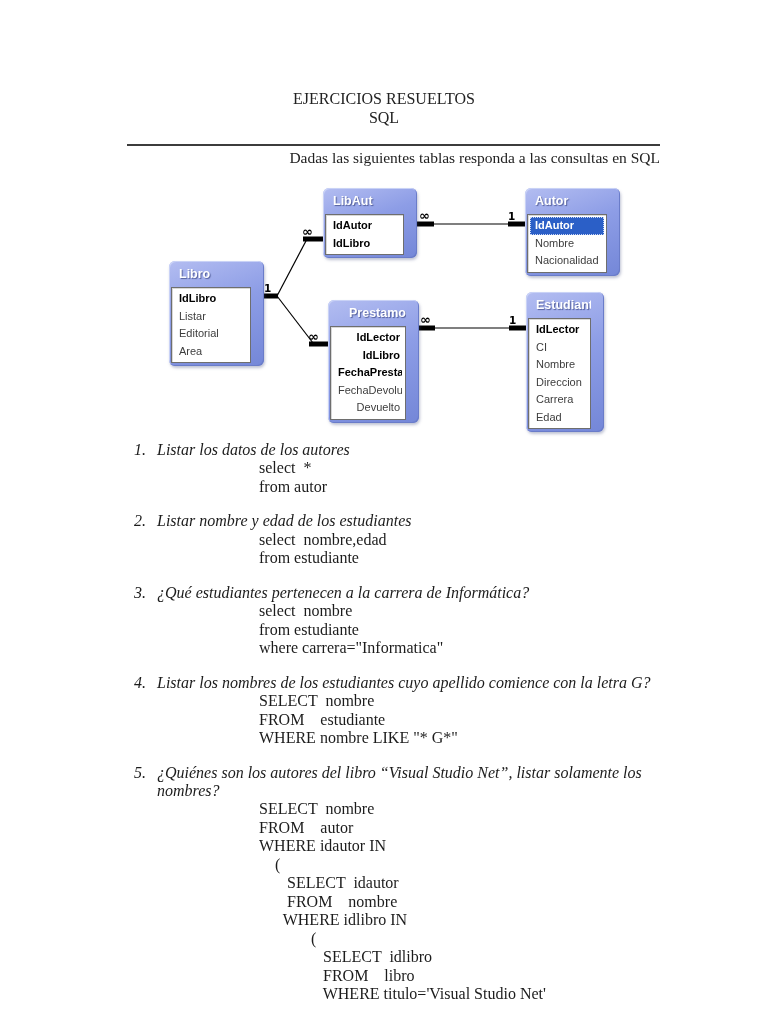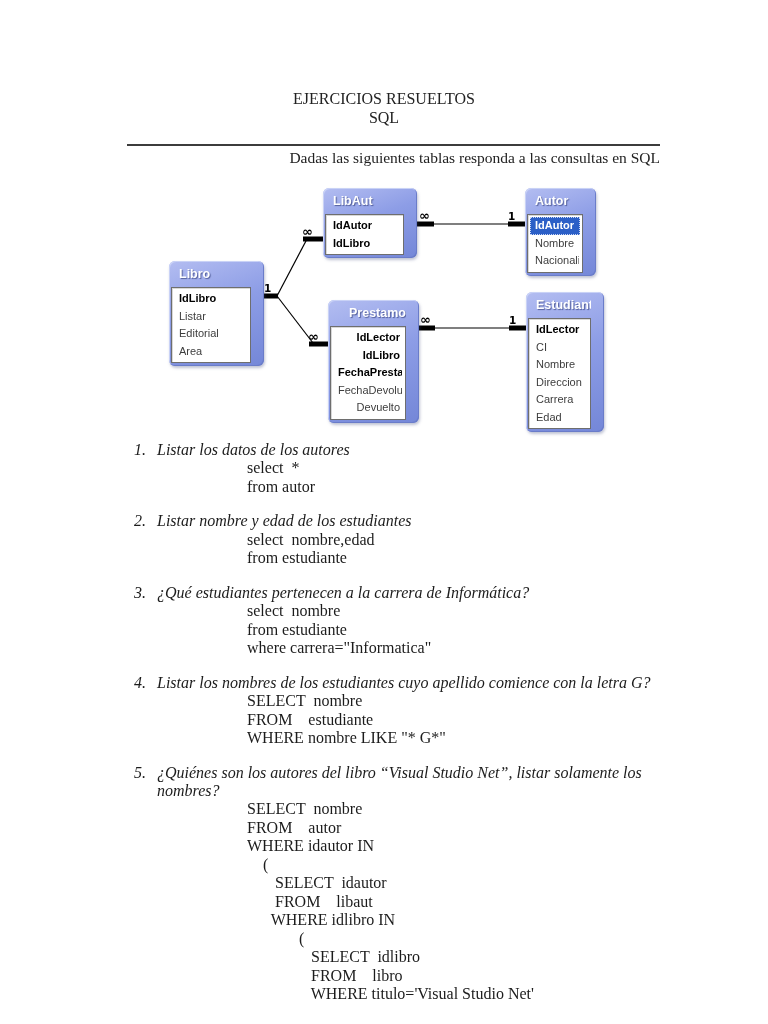--- a/index.html
+++ b/index.html
@@ -32,21 +32,21 @@
         white-space:nowrap;overflow:hidden;border:1px dotted transparent;}
   .trow.key{font-weight:bold;color:#000;}
   .trow.selected{background:#2b5fc7;color:#fff;border:1px dotted #c9d6f5;}
 
   
   .exercises{position:absolute;top:441px;left:0;width:768px;font-size:16px;}
   .exercise{position:relative;padding-left:157px;margin-bottom:16px;}
   .exnum{position:absolute;left:134px;top:0;font-style:italic;}
   .qline{font-style:italic;white-space:pre;line-height:18.4px;}
   .sqlblock{margin-left:90px;}
-  .sqlline{white-space:pre;line-height:18.5px;}
+  .sqlline{white-space:pre;line-height:18.5px;margin-left:12px;}
 </style>
 </head>
 <body>
 
 <div class="page">
 
   <div class="doc-title">
     <div>EJERCICIOS RESUELTOS</div>
     <div>SQL</div>
   </div>
@@ -81,21 +81,21 @@
         </g>
     </svg>
     <div id="tables-host">
         <div class="db-table" style="left: 323px; top: 188px; width: 94px;">
           <div class="db-header">LibAut</div>
           <div class="db-body">
             <div class="trow key">IdAutor</div>
             <div class="trow key">IdLibro</div>
           </div>
         </div>
-        <div class="db-table" style="left: 525px; top: 188px; width: 71px;">
+        <div class="db-table" style="left: 525px; top: 188px; width: 95px;">
           <div class="db-header">Autor</div>
           <div class="db-body">
             <div class="trow key selected">IdAutor</div>
             <div class="trow">Nombre</div>
             <div class="trow">Nacionalidad</div>
           </div>
         </div>
         <div class="db-table" style="left: 169px; top: 261px; width: 95px;">
           <div class="db-header">Libro</div>
           <div class="db-body">
@@ -167,21 +167,21 @@
       <div class="exercise">
         <span class="exnum">5.</span>
         <div class="qline">¿Quiénes son los autores del libro “Visual Studio Net”, listar solamente los</div>
         <div class="qline">nombres?</div>
         <div class="sqlblock">
           <div class="sqlline">SELECT  nombre</div>
           <div class="sqlline">FROM    autor</div>
           <div class="sqlline">WHERE idautor IN</div>
           <div class="sqlline">    (</div>
           <div class="sqlline">       SELECT  idautor</div>
-          <div class="sqlline">       FROM    libaut</div>
+          <div class="sqlline">       FROM    nombre</div>
           <div class="sqlline">      WHERE idlibro IN</div>
           <div class="sqlline">             (</div>
           <div class="sqlline">                SELECT  idlibro</div>
           <div class="sqlline">                FROM    libro</div>
           <div class="sqlline">                WHERE titulo='Visual Studio Net'</div>
         </div>
       </div>
     </div>
 
 </div>

